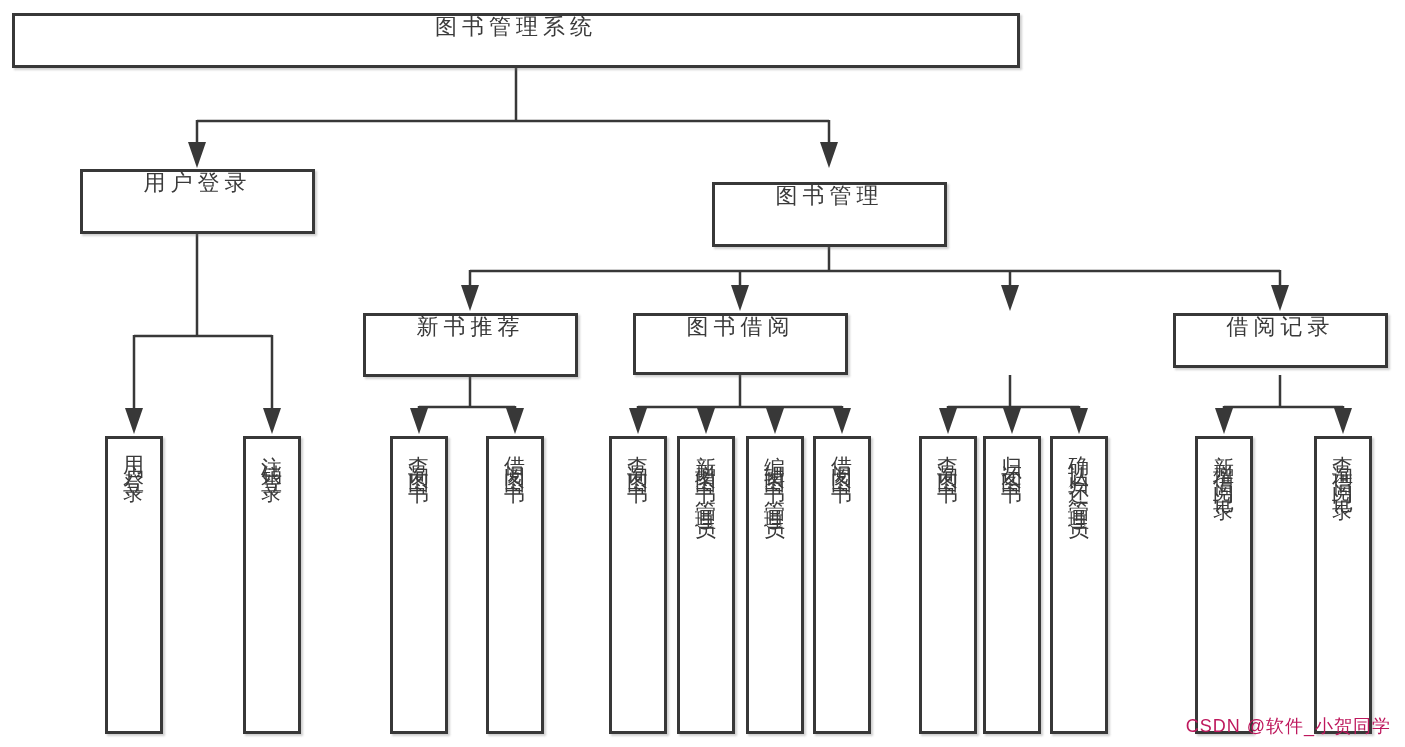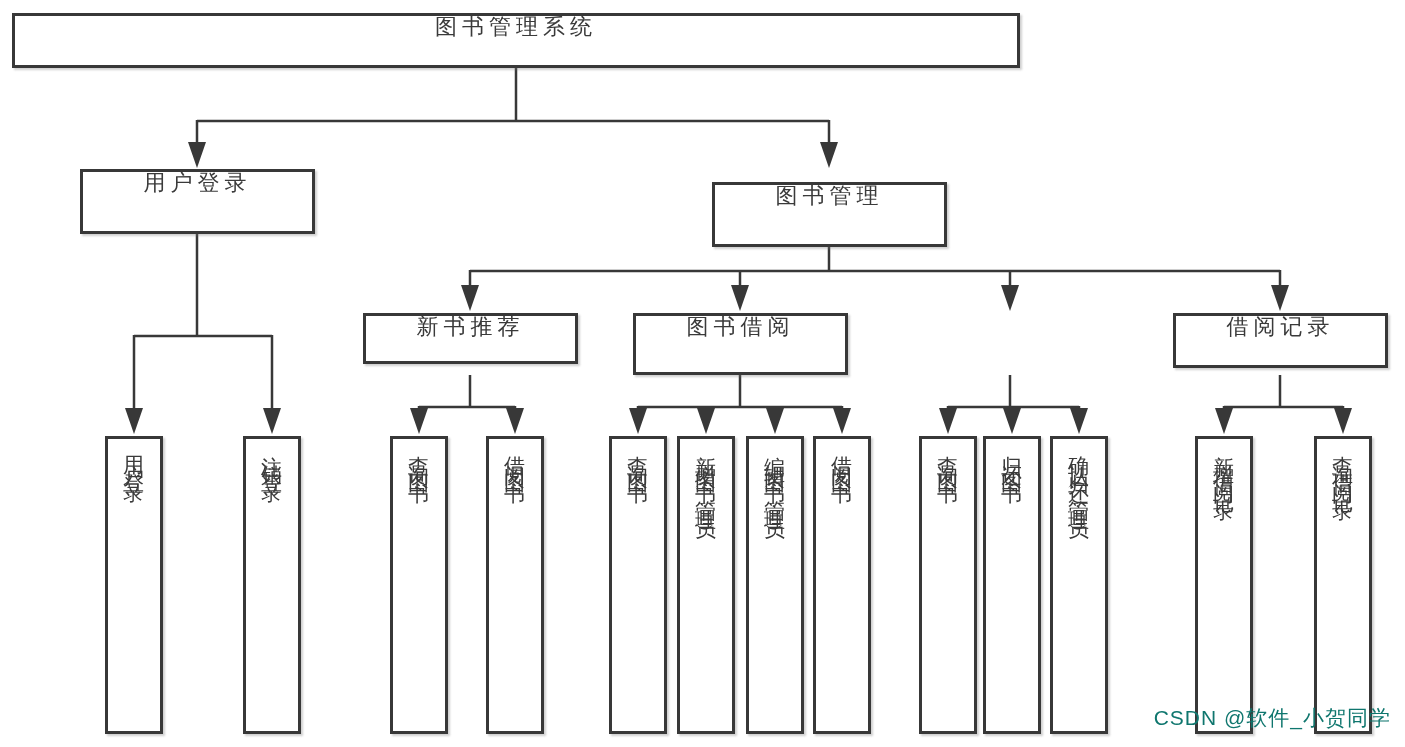--- a/index.html
+++ b/index.html
@@ -36,24 +36,24 @@
   .vbox span {
     writing-mode: vertical-rl;
     font-size: 21px;
     letter-spacing: 9px;
     line-height: 1;
     white-space: nowrap;
   }
   .watermark {
     position: absolute;
     right: 14px;
-    bottom: 15px;
-    font-size: 21px;
+    bottom: 9px;
+    font-size: 18px;
     letter-spacing: 1px;
-    color: #0f766e;
+    color: #be185d;
     z-index: 5;
   }
 </style>
 </head>
 <body>
 
 <div class="stage">
 
   <svg class="connectors" viewBox="0 0 1405 747" xmlns="http://www.w3.org/2000/svg">
 
@@ -92,21 +92,21 @@
     <span>图书管理系统</span>
   </div>
 
   <div class="box hbox" style="left:80px; top:169px; width:235px; height:65px;">
     <span>用户登录</span>
   </div>
   <div class="box hbox" style="left:712px; top:169px; width:235px; height:65px;margin-top:13px;">
     <span>图书管理</span>
   </div>
 
-  <div class="box hbox" style="left:363px; top:313px; width:215px; height:51px;">
+  <div class="box hbox" style="left:363px; top:313px; width:215px; height:64px;">
     <span>新书推荐</span>
   </div>
   <div class="box hbox" style="left:633px; top:313px; width:215px; height:62px;">
     <span>图书借阅</span>
   </div>
   <div class="box hbox" style="left:1173px; top:313px; width:215px; height:55px;">
     <span>借阅记录</span>
   </div>
 
   <div class="box vbox" style="left:105px; top:436px; width:58px; height:298px;">

